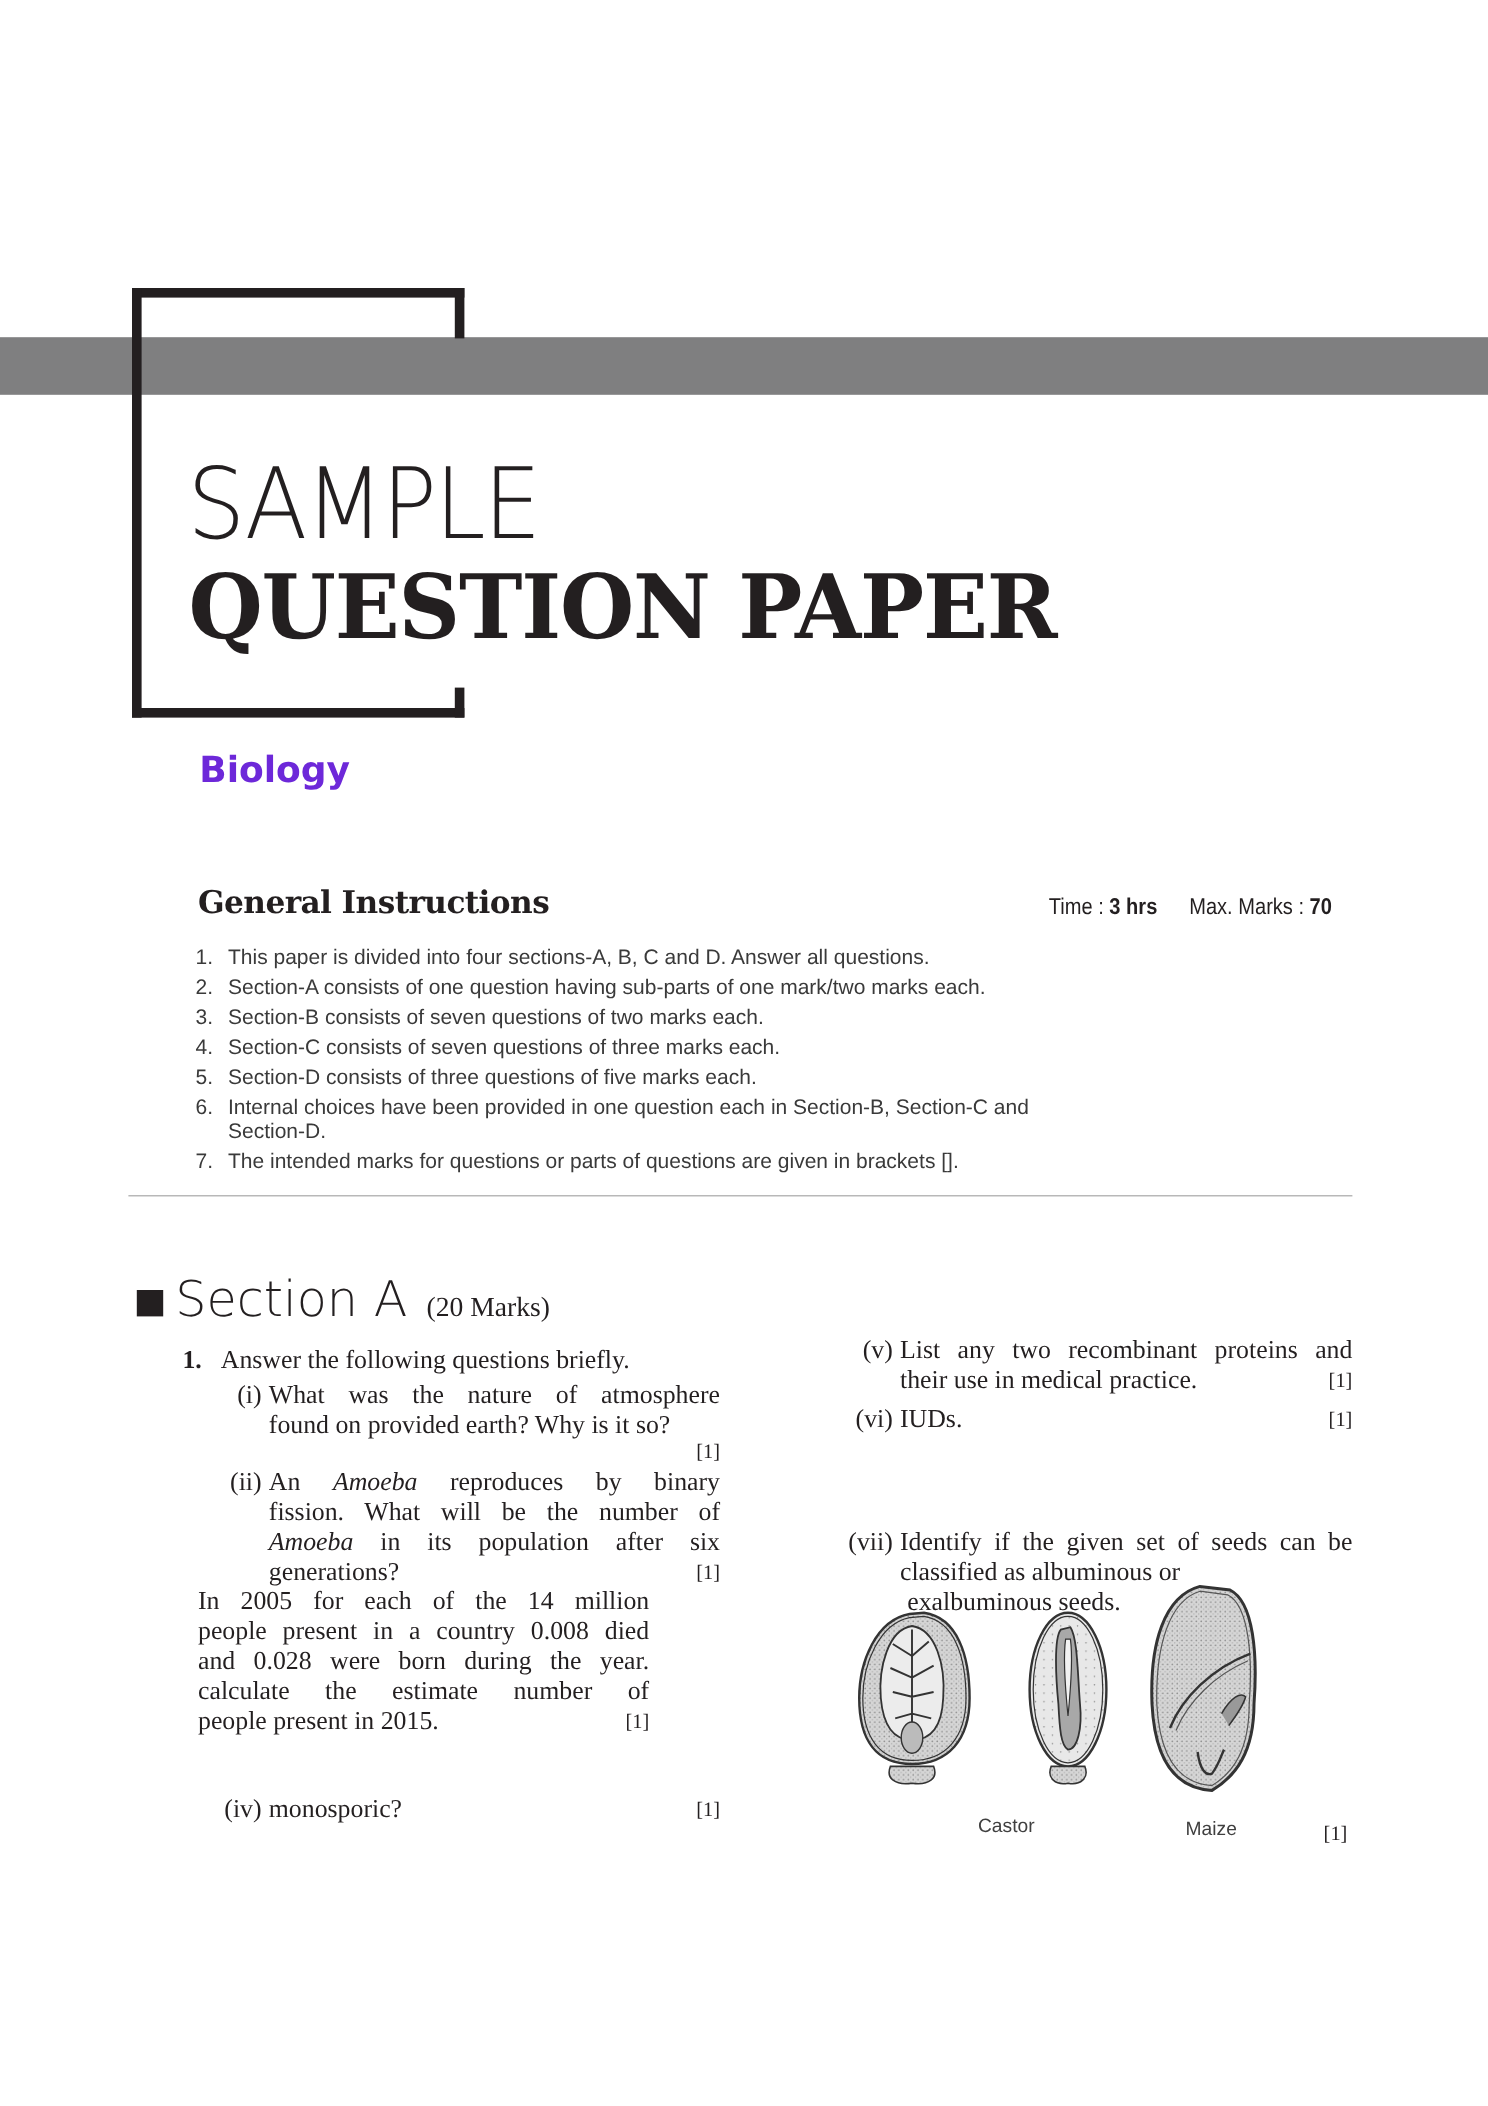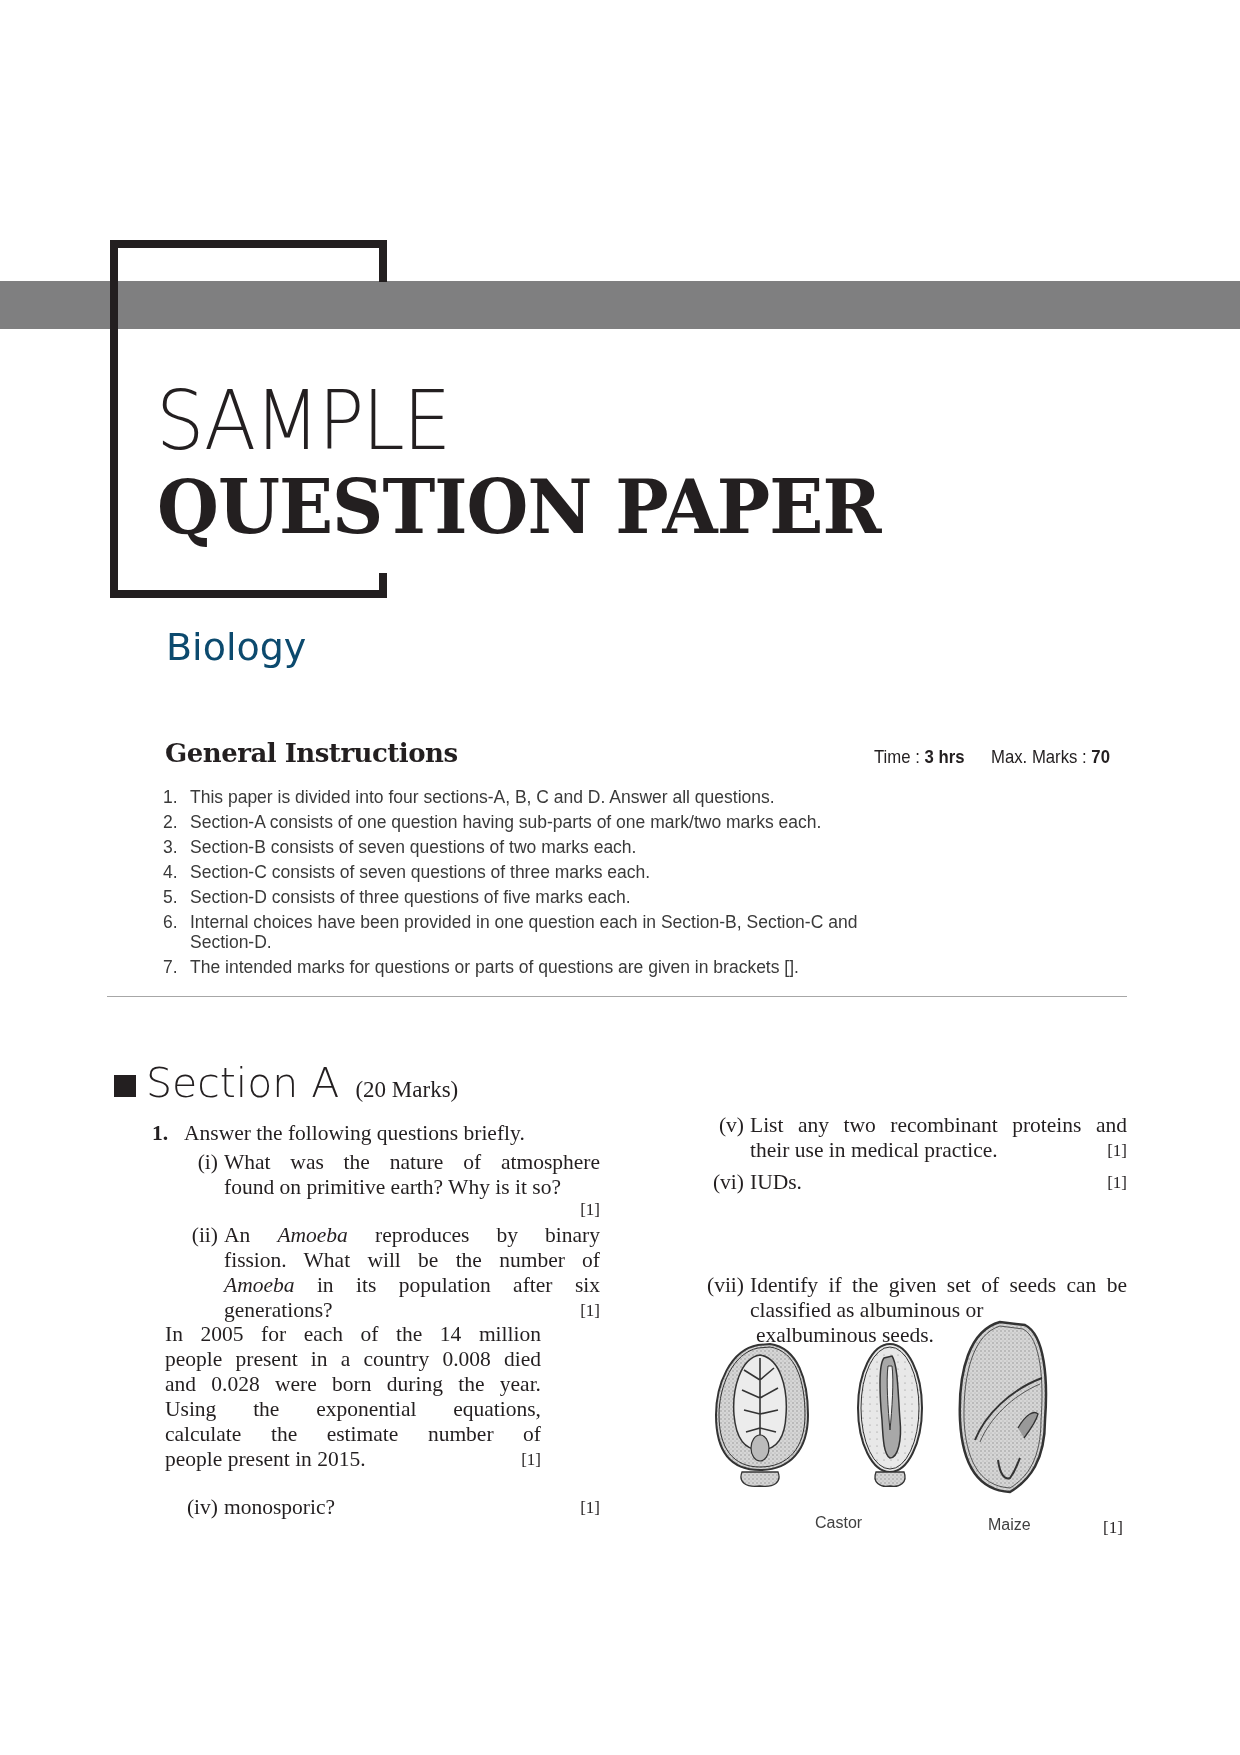--- a/index.html
+++ b/index.html
@@ -22,21 +22,21 @@
     font-weight: 200; font-size: 82px; letter-spacing: -2px; line-height: 1;
     transform: scaleX(0.93); transform-origin: left top; color: #231f20;
   }
   .title-qp {
     left: 157px; top: 470px; font-family: "DejaVu Serif", serif;
     font-weight: bold; font-size: 74px; line-height: 1; letter-spacing: -1px;
     transform: scaleX(0.96); transform-origin: left top; color: #231f20;
   }
   .subject {
     left: 166px; top: 628px; font-family: "DejaVu Sans", sans-serif;
-    font-size: 38px; font-weight: 400; line-height: 1; color: #0c4a6e;
+    font-size: 30px; font-weight: 700; line-height: 1; color: #6d28d9;
   }
   .gi-title {
     left: 165px; top: 740px; font-family: "DejaVu Serif", serif; font-weight: bold;
     font-size: 26px; line-height: 1; letter-spacing: -0.5px; color: #231f20;
   }
   .meta {
     top: 747px; font-family: "Liberation Sans", sans-serif; font-size: 19px;
     line-height: 1; color: #231f20; transform: scaleX(0.88); transform-origin: left top;
   }
   .meta b { font-weight: bold; }
@@ -131,41 +131,40 @@
 
 <div class="abs col q-main">
   <span class="qn">1.</span>
   <span>Answer the following questions briefly.</span>
 </div>
 
 <div class="sub col" style="left:178px; top:1150px; width:422px;">
   <span class="roman" style="width:40px;">(i)</span>
   <span class="body" style="width:376px;">
     <span class="line">What was the nature of atmosphere</span>
-    <span class="line last">found on primitive earth? Why is it so?</span>
+    <span class="line last">found on provided earth? Why is it so?</span>
     <span class="mark-line">[1]</span>
   </span>
 </div>
 
 <div class="sub col" style="left:172px; top:1223px; width:428px;font-family:Liberation Serif, serif;">
   <span class="roman" style="width:46px;">(ii)</span>
   <span class="body" style="width:376px;">
     <span class="line"><span>An</span> <i>Amoeba</i> <span>reproduces by binary</span></span>
     <span class="line">fission. What will be the number of</span>
     <span class="line"><i>Amoeba</i> <span>in its population after six</span></span>
     <span class="line last"><span>generations?</span><span class="mark">[1]</span></span>
   </span>
 </div>
 
 <div class="sub col" style="left:165px; top:1322px; width:435px;">
   <span class="body" style="width:376px;">
     <span class="line">In 2005 for each of the 14 million</span>
     <span class="line">people present in a country 0.008 died</span>
     <span class="line">and 0.028 were born during the year.</span>
-    <span class="line">Using the exponential equations,</span>
     <span class="line">calculate the estimate number of</span>
     <span class="line last"><span>people present in 2015.</span><span class="mark">[1]</span></span>
   </span>
 </div>
 
 <div class="sub col" style="left:168px; top:1495px; width:432px;">
   <span class="roman" style="width:50px;">(iv)</span>
   <span class="body" style="width:376px;">
     <span class="line last"><span>monosporic?</span><span class="mark">[1]</span></span>
   </span>

